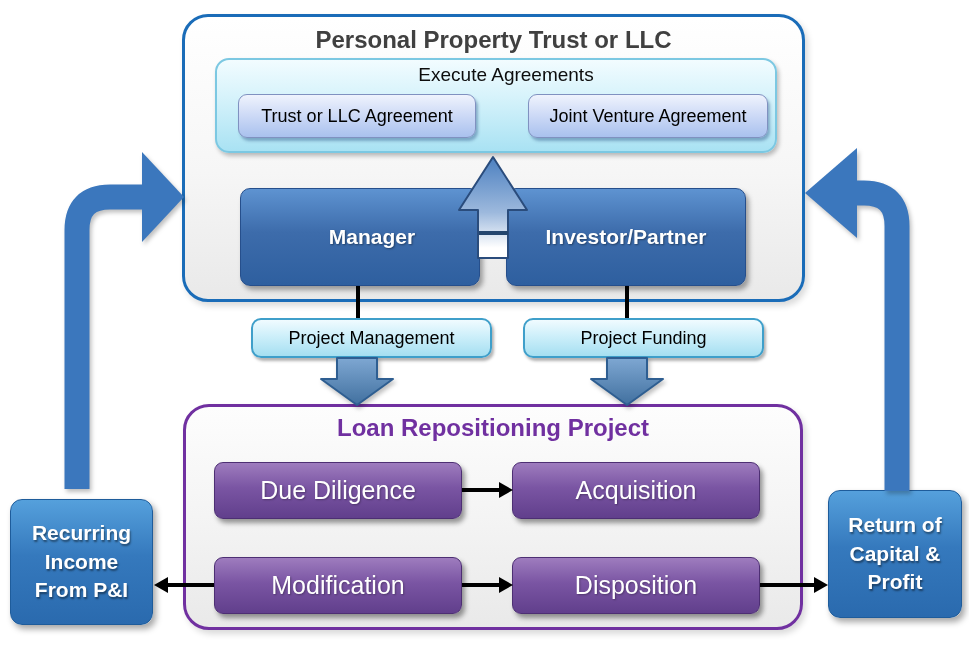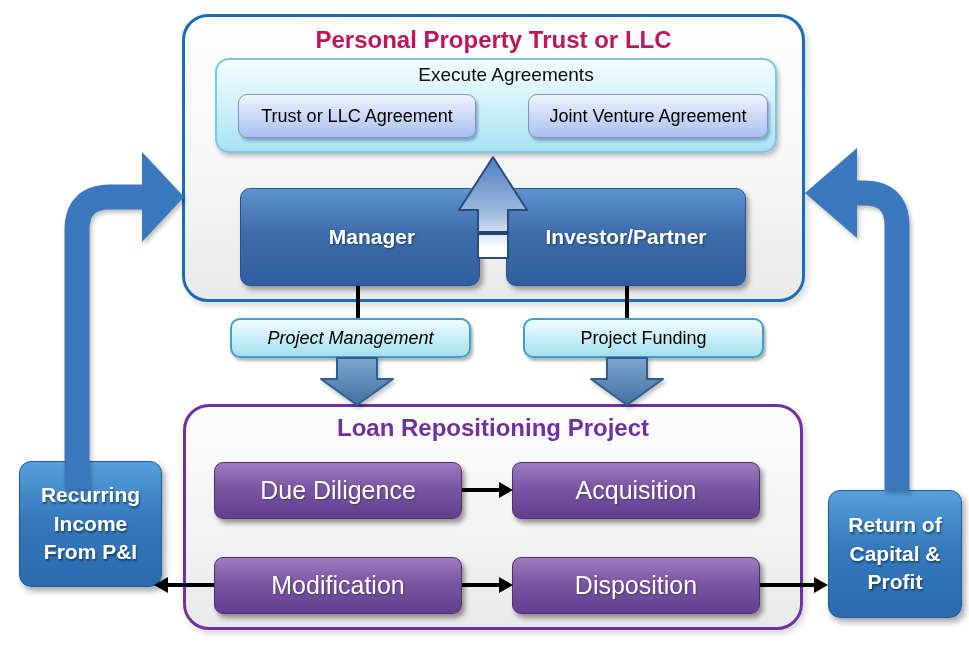--- a/index.html
+++ b/index.html
@@ -15,21 +15,21 @@
     box-shadow:3px 4px 6px rgba(0,0,0,0.15);
   }
   .loan-container {
     left:183px; top:404px; width:620px; height:226px;
     border:3px solid #7030a0;
     background:linear-gradient(180deg,#fdfdfd 0%,#f3f3f3 55%,#e9e9e9 100%);
     box-shadow:3px 4px 6px rgba(0,0,0,0.15);
   }
   .trust-title {
     position:absolute; left:182px; top:26px; width:623px; text-align:center;
-    font-size:24px; font-weight:bold; color:#be185d; z-index:2;
+    font-size:24px; font-weight:bold; color:#404040; z-index:2;
   }
   .loan-title {
     position:absolute; left:183px; top:414px; width:620px; text-align:center;
     font-size:24px; font-weight:bold; color:#7030a0; z-index:2;
   }
 
   
   .exec-box {
     position:absolute; left:215px; top:58px; width:562px; height:95px;
     border:2px solid #7cc8e2; border-radius:14px;
@@ -65,21 +65,21 @@
 
   
   .cyan-box {
     position:absolute; top:318px; width:241px; height:40px;
     border:2px solid #3f9fca; border-radius:10px;
     background:linear-gradient(180deg,#f0fbff 0%,#cdeffa 45%,#a5dff1 100%);
     box-shadow:2px 3px 3px rgba(0,0,0,0.3);
     display:flex; align-items:center; justify-content:center;
     font-size:18px; color:#000; z-index:2;
   }
-  .pm-box { left:230px;font-style:italic; }
+  .pm-box { left:251px; }
   .pf-box { left:488px;margin-left:35px; }
 
   
   .purple-box {
     position:absolute; width:248px; height:57px;
     border:1px solid #4d2f73; border-radius:9px;
     background:linear-gradient(180deg,#9e7cbe 0%,#7a55a3 45%,#613f8c 100%);
     box-shadow:3px 4px 5px rgba(0,0,0,0.4);
     display:flex; align-items:center; justify-content:center;
     color:#fff; font-size:25px; text-shadow:1px 1px 2px rgba(0,0,0,0.3); z-index:2;
@@ -92,21 +92,21 @@
   
   .side-box {
     position:absolute;
     border:1px solid #1e5c9b; border-radius:12px;
     background:linear-gradient(180deg,#55a0dc 0%,#3579bd 45%,#2a6aae 100%);
     box-shadow:3px 4px 6px rgba(0,0,0,0.35);
     display:flex; flex-direction:column; align-items:center; justify-content:center;
     color:#fff; font-size:21px; font-weight:bold; line-height:1.35;
     text-shadow:1px 2px 2px rgba(0,0,0,0.45); z-index:4; text-align:center;
   }
-  .recurring-box { left:10px;  top:461px; width:143px; height:126px;margin-left:9px; }
+  .recurring-box { left:10px;  top:499px; width:143px; height:126px; }
   .return-box    { left:828px; top:490px; width:134px; height:128px;text-align:center; }
 
   svg.overlay { position:absolute; left:0; top:0; z-index:5; pointer-events:none; }
   .soft-shadow { filter:drop-shadow(2px 3px 2px rgba(0,0,0,0.25)); }
 </style>
 </head>
 <body>
 
 <div class="stage">
 

